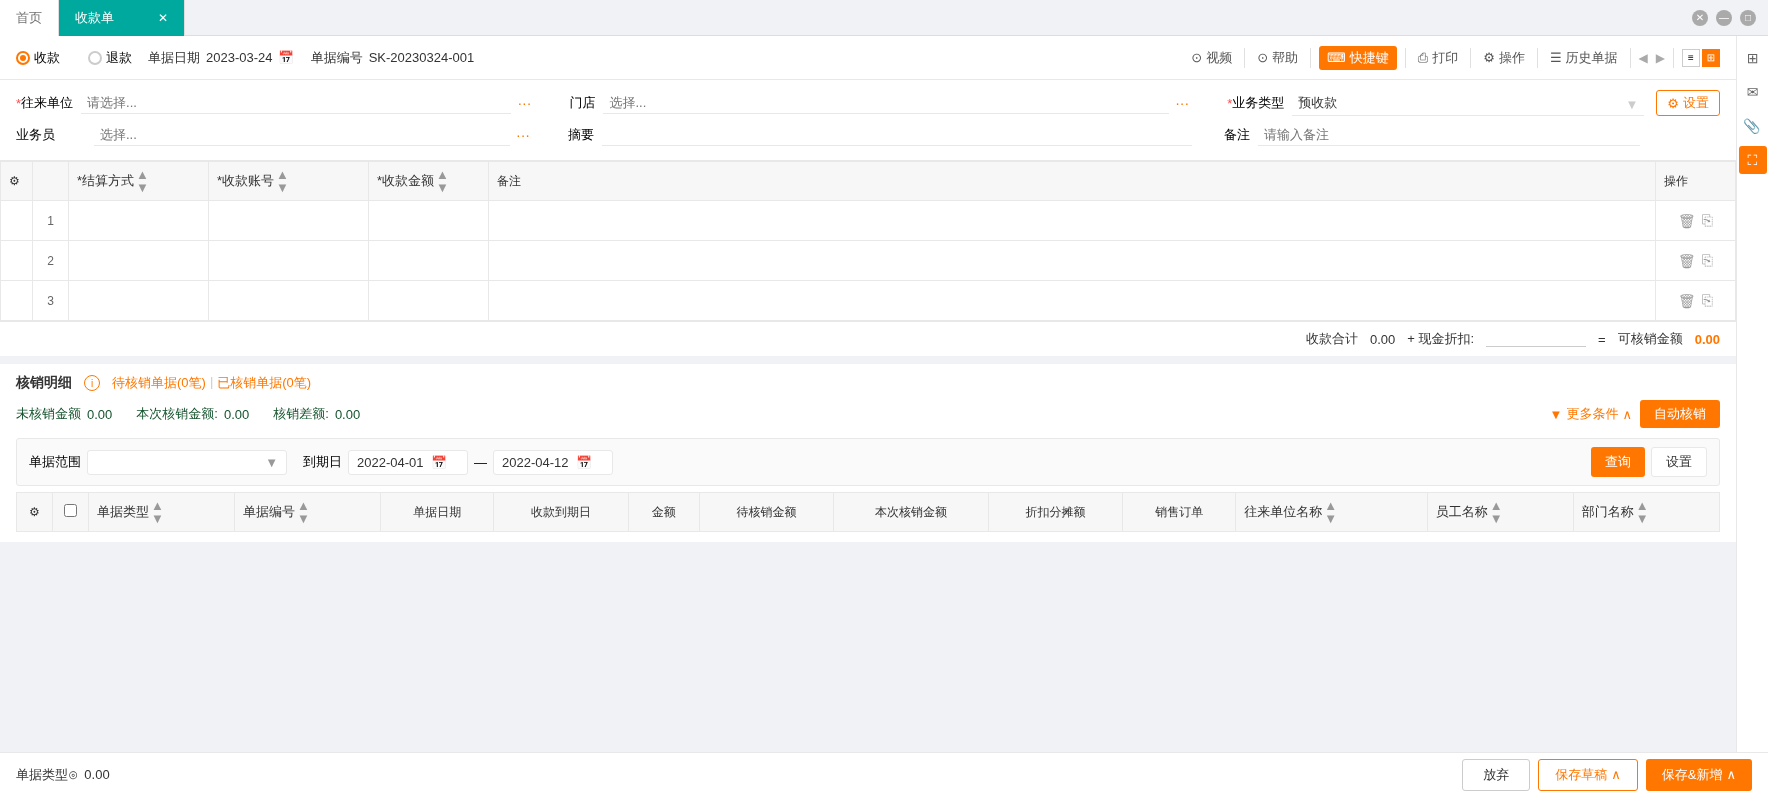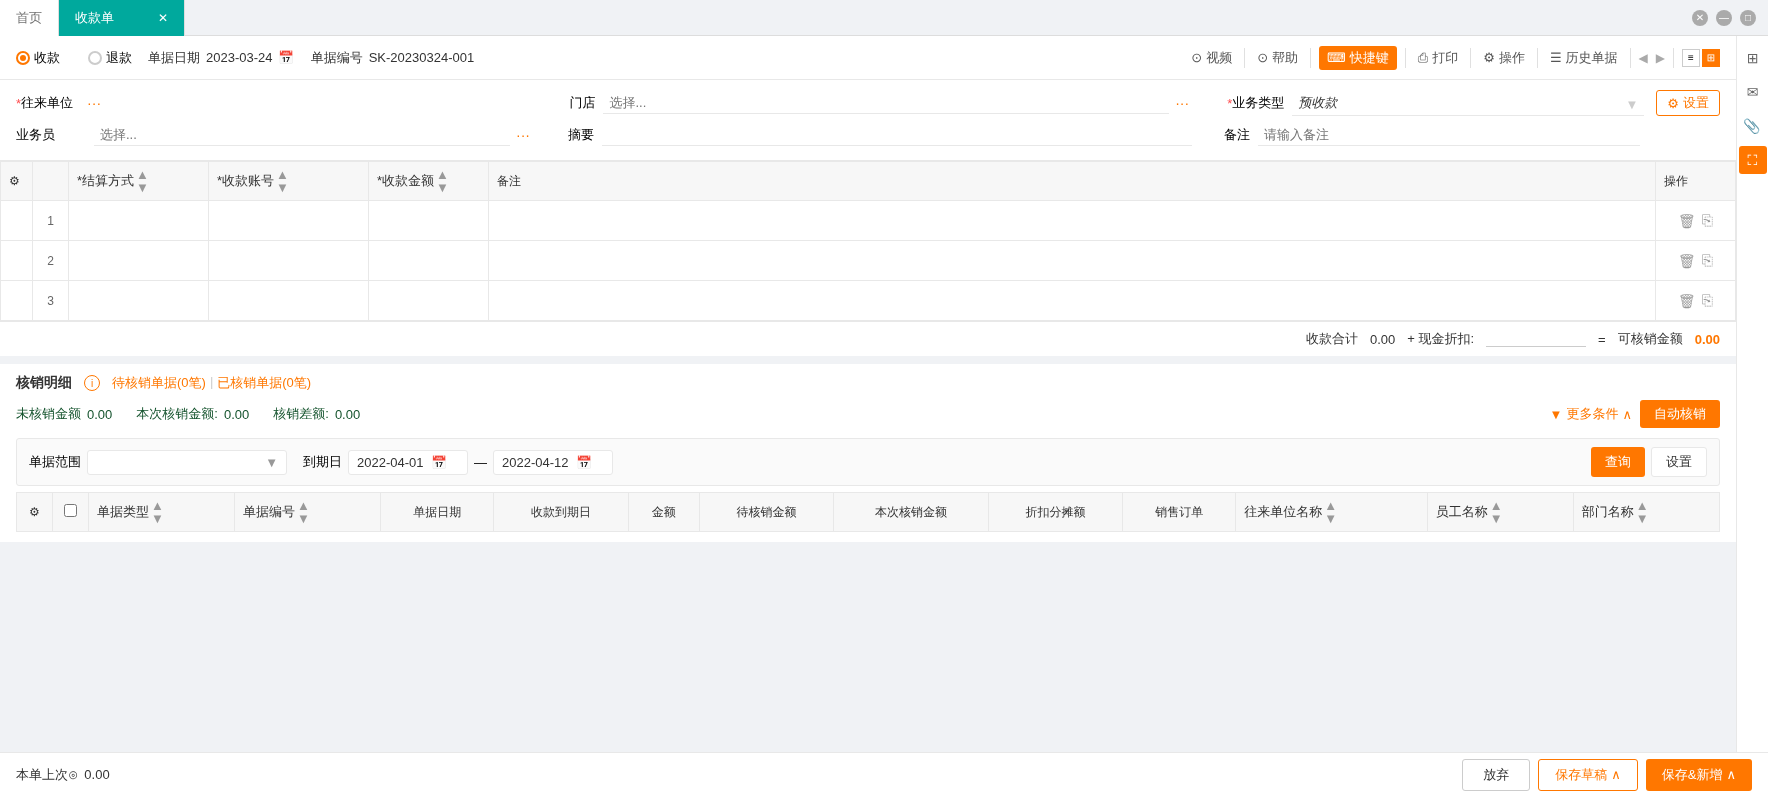--- a/index.html
+++ b/index.html
@@ -265,35 +265,36 @@
       </div>
     </div>
   </div>
 
   <div class="form-area">
     <div class="form-row">
 
       <div class="form-field" style="flex: 2.5;">
         <span style="color:#ff4d4f;">*</span>
         <span style="margin-right:8px;">往来单位</span>
+        <input class="form-input" type="text" placeholder="请选择..." style="">
         <span class="more-btn">···</span>
       </div>
       <div class="field-separator"></div>
 
       <div class="form-field" style="flex: 3;">
         <span style="margin-right:8px;">门店</span>
         <input class="form-input" type="text" placeholder="选择..." style="">
         <span class="more-btn">···</span>
       </div>
       <div class="field-separator"></div>
 
       <div class="form-field" style="flex: 2;">
         <span style="color:#ff4d4f;">*</span>
         <span style="margin-right:8px;">业务类型</span>
-        <div class="type-select" style="flex:1; border-bottom:1px solid #e8e8e8; display:flex; align-items:flex-end; padding:3px 6px;font-style:italic;">
+        <div class="type-select" style="flex:1; border-bottom:1px solid #e8e8e8; display:flex; align-items:flex-end; padding:3px 6px;">
           <span class="type-val" style="flex:1;">预收款</span>
           <span style="color:#ccc;">▼</span>
         </div>
       </div>
       <div style="padding-left:12px;">
         <button class="settings-btn">
           <span>⚙</span>
           <span>设置</span>
         </button>
       </div>
@@ -549,21 +550,21 @@
 
 <div class="right-sidebar">
   <div class="sidebar-icon">⊞</div>
   <div class="sidebar-icon">✉</div>
   <div class="sidebar-icon">📎</div>
   <div class="sidebar-icon active-side">⛶</div>
 </div>
 
 <div class="page-footer">
   <div class="footer-info">
-    <span>本单上次⊙</span>
+    <span>单据类型⊙</span>
     <span>0.00</span>
   </div>
   <div class="footer-actions">
     <button class="btn-abandon">放弃</button>
     <button class="btn-save-draft">
       <span>保存草稿</span>
       <span>∧</span>
     </button>
     <button class="btn-save-new">
       <span>保存&amp;新增</span>

